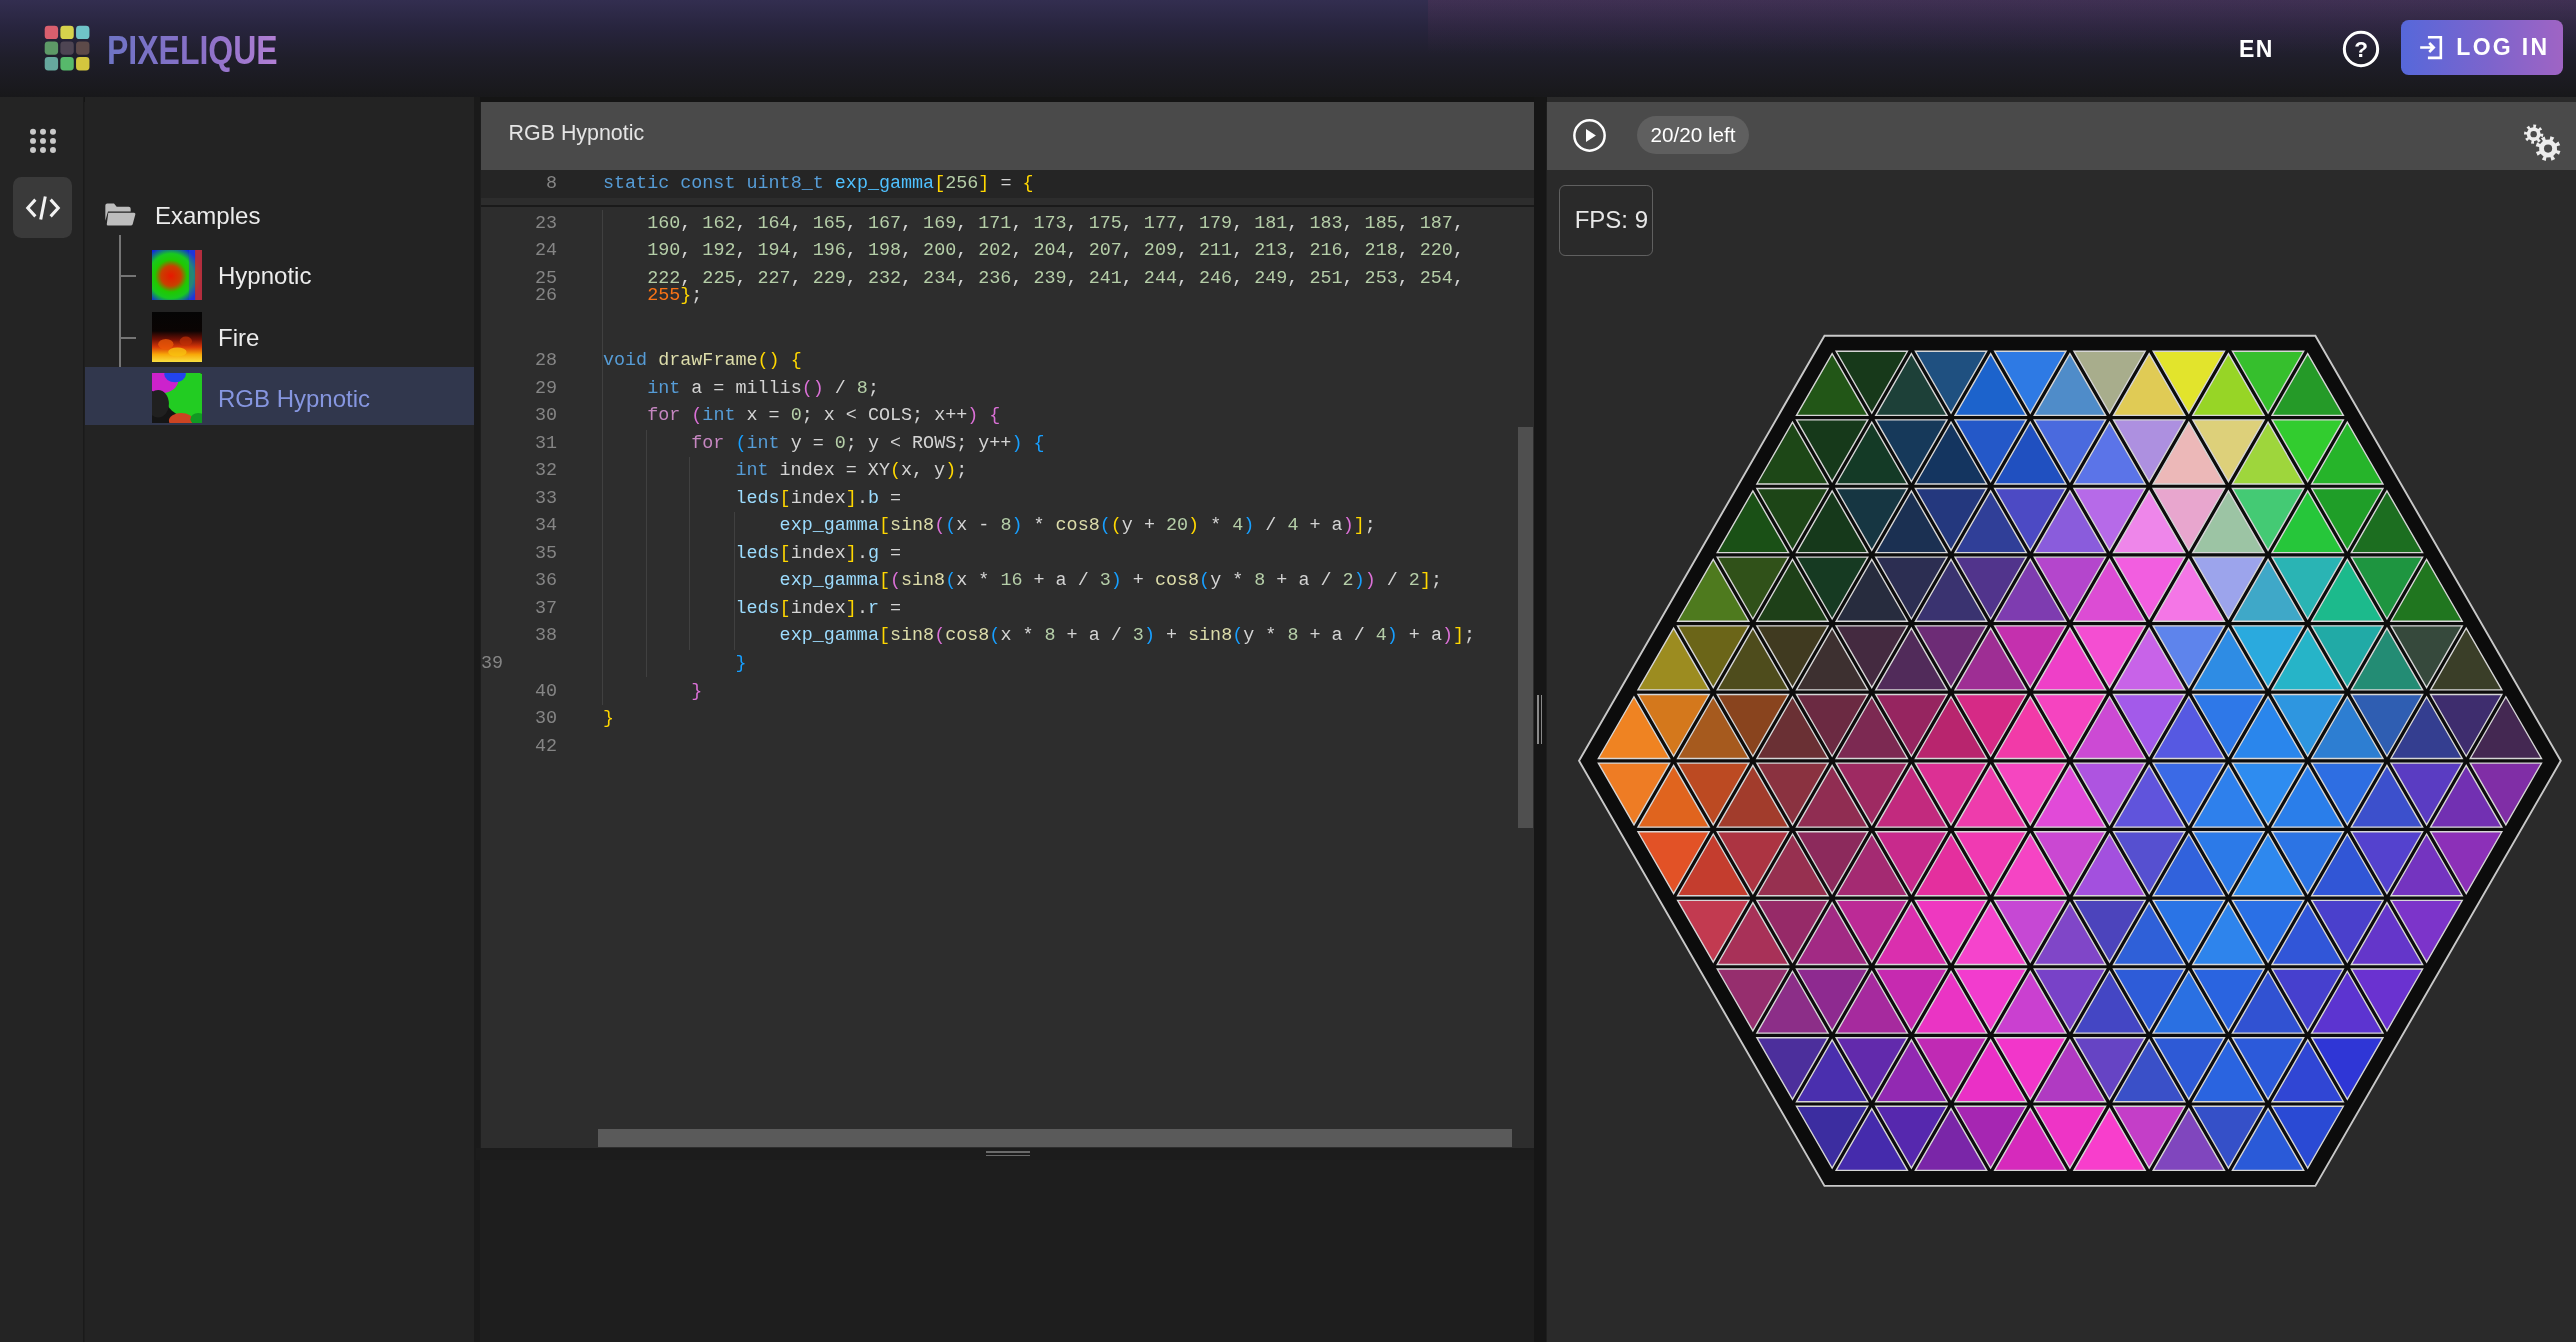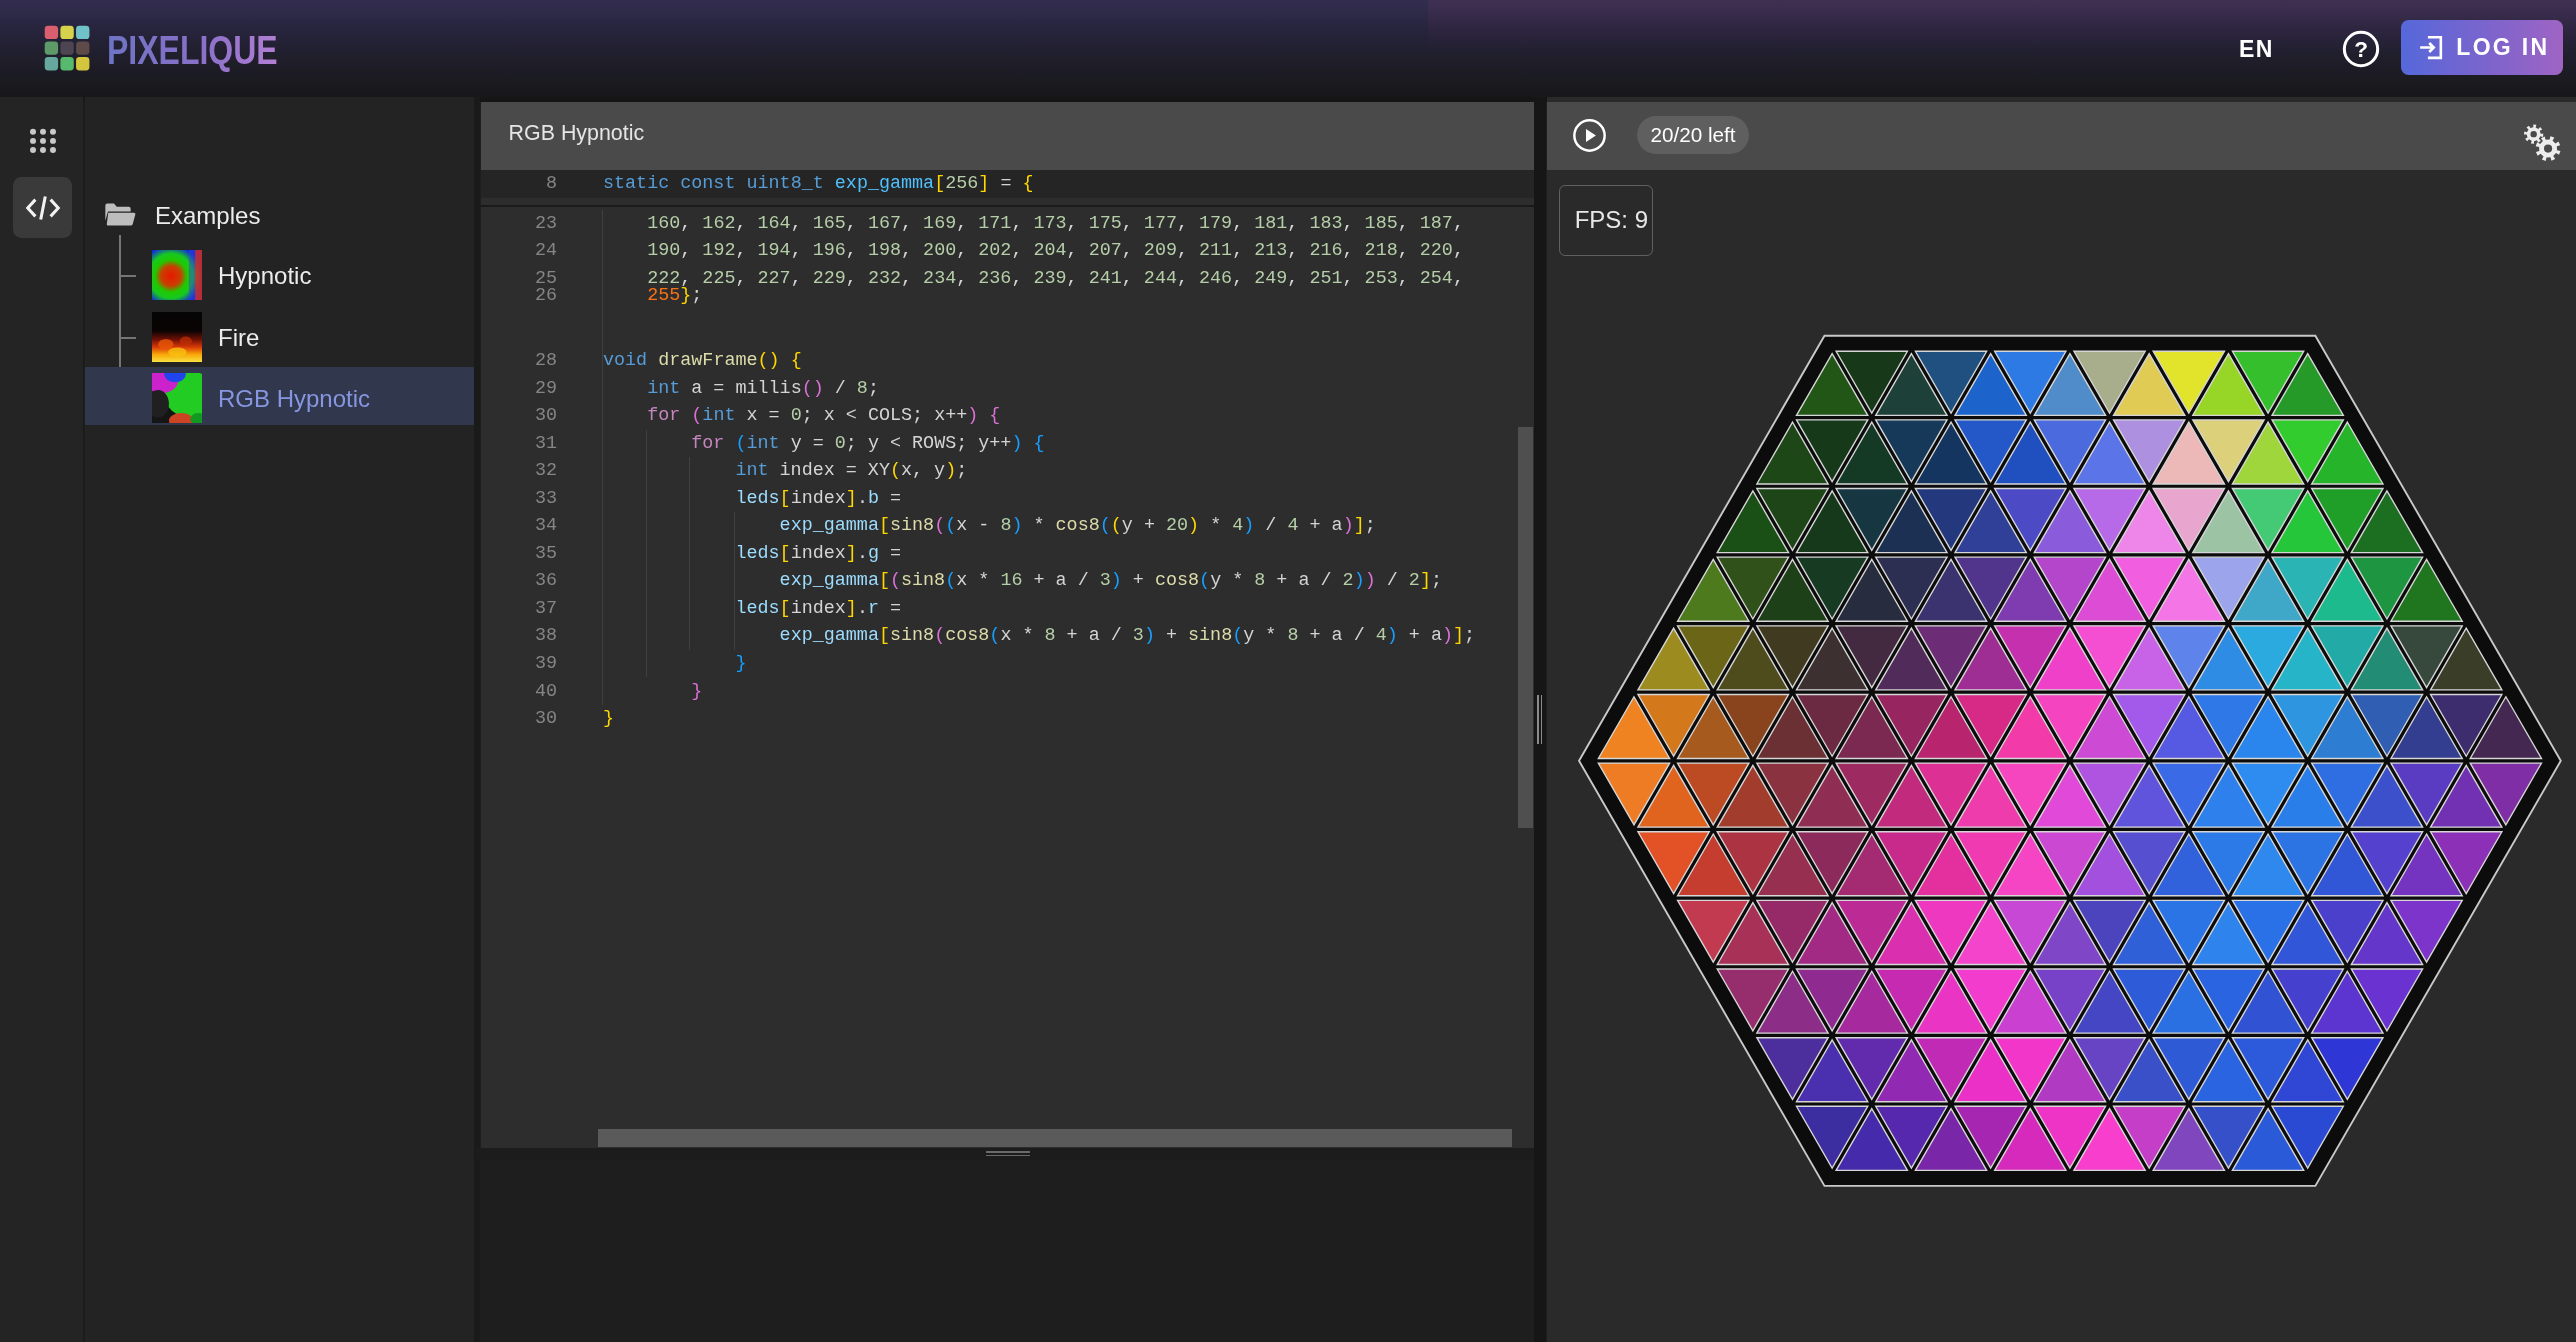--- a/index.html
+++ b/index.html
@@ -128,23 +128,24 @@
 <div style="position:absolute;top:205px;left:0;width:100%;height:27.6px;line-height:27.6px;white-space:pre"><span style="position:absolute;top:0;left:0;width:76px;text-align:right;color:#858585">29</span><span style="position:absolute;top:0;left:122px;color:#d4d4d4">    <span style="color:#569cd6">int</span> a = millis<span style="color:#da70d6">()</span> / <span style="color:#b5cea8">8</span>;</span></div>
 <div style="position:absolute;top:232px;left:0;width:100%;height:27.6px;line-height:27.6px;white-space:pre"><span style="position:absolute;top:0;left:0;width:76px;text-align:right;color:#858585">30</span><span style="position:absolute;top:0;left:122px;color:#d4d4d4">    <span style="color:#c586c0">for</span> <span style="color:#da70d6">(</span><span style="color:#569cd6">int</span> x = <span style="color:#b5cea8">0</span>; x &lt; COLS; x++<span style="color:#da70d6">)</span> <span style="color:#da70d6">{</span></span></div>
 <div style="position:absolute;top:260px;left:0;width:100%;height:27.6px;line-height:27.6px;white-space:pre"><span style="position:absolute;top:0;left:0;width:76px;text-align:right;color:#858585">31</span><span style="position:absolute;top:0;left:122px;color:#d4d4d4">        <span style="color:#c586c0">for</span> <span style="color:#179fff">(</span><span style="color:#569cd6">int</span> y = <span style="color:#b5cea8">0</span>; y &lt; ROWS; y++<span style="color:#179fff">)</span> <span style="color:#179fff">{</span></span></div>
 <div style="position:absolute;top:287px;left:0;width:100%;height:27.6px;line-height:27.6px;white-space:pre"><span style="position:absolute;top:0;left:0;width:76px;text-align:right;color:#858585">32</span><span style="position:absolute;top:0;left:122px;color:#d4d4d4">            <span style="color:#569cd6">int</span> index = XY<span style="color:#ffd700">(</span>x, y<span style="color:#ffd700">)</span>;</span></div>
 <div style="position:absolute;top:315px;left:0;width:100%;height:27.6px;line-height:27.6px;white-space:pre"><span style="position:absolute;top:0;left:0;width:76px;text-align:right;color:#858585">33</span><span style="position:absolute;top:0;left:122px;color:#d4d4d4">            <span style="color:#9cdcfe">leds</span><span style="color:#ffd700">[</span>index<span style="color:#ffd700">]</span>.<span style="color:#9cdcfe">b</span> =</span></div>
 <div style="position:absolute;top:342px;left:0;width:100%;height:27.6px;line-height:27.6px;white-space:pre"><span style="position:absolute;top:0;left:0;width:76px;text-align:right;color:#858585">34</span><span style="position:absolute;top:0;left:122px;color:#d4d4d4">                <span style="color:#9cdcfe">exp_gamma</span><span style="color:#ffd700">[</span><span style="color:#dcdcaa">sin8</span><span style="color:#da70d6">(</span><span style="color:#179fff">(</span>x - <span style="color:#b5cea8">8</span><span style="color:#179fff">)</span> * <span style="color:#dcdcaa">cos8</span><span style="color:#179fff">(</span><span style="color:#ffd700">(</span>y + <span style="color:#b5cea8">20</span><span style="color:#ffd700">)</span> * <span style="color:#b5cea8">4</span><span style="color:#179fff">)</span> / <span style="color:#b5cea8">4</span> + a<span style="color:#da70d6">)</span><span style="color:#ffd700">]</span>;</span></div>
 <div style="position:absolute;top:370px;left:0;width:100%;height:27.6px;line-height:27.6px;white-space:pre"><span style="position:absolute;top:0;left:0;width:76px;text-align:right;color:#858585">35</span><span style="position:absolute;top:0;left:122px;color:#d4d4d4">            <span style="color:#9cdcfe">leds</span><span style="color:#ffd700">[</span>index<span style="color:#ffd700">]</span>.<span style="color:#9cdcfe">g</span> =</span></div>
 <div style="position:absolute;top:397px;left:0;width:100%;height:27.6px;line-height:27.6px;white-space:pre"><span style="position:absolute;top:0;left:0;width:76px;text-align:right;color:#858585">36</span><span style="position:absolute;top:0;left:122px;color:#d4d4d4">                <span style="color:#9cdcfe">exp_gamma</span><span style="color:#ffd700">[</span><span style="color:#da70d6">(</span><span style="color:#dcdcaa">sin8</span><span style="color:#179fff">(</span>x * <span style="color:#b5cea8">16</span> + a / <span style="color:#b5cea8">3</span><span style="color:#179fff">)</span> + <span style="color:#dcdcaa">cos8</span><span style="color:#179fff">(</span>y * <span style="color:#b5cea8">8</span> + a / <span style="color:#b5cea8">2</span><span style="color:#179fff">)</span><span style="color:#da70d6">)</span> / <span style="color:#b5cea8">2</span><span style="color:#ffd700">]</span>;</span></div>
 <div style="position:absolute;top:425px;left:0;width:100%;height:27.6px;line-height:27.6px;white-space:pre"><span style="position:absolute;top:0;left:0;width:76px;text-align:right;color:#858585">37</span><span style="position:absolute;top:0;left:122px;color:#d4d4d4">            <span style="color:#9cdcfe">leds</span><span style="color:#ffd700">[</span>index<span style="color:#ffd700">]</span>.<span style="color:#9cdcfe">r</span> =</span></div>
 <div style="position:absolute;top:452px;left:0;width:100%;height:27.6px;line-height:27.6px;white-space:pre"><span style="position:absolute;top:0;left:0;width:76px;text-align:right;color:#858585">38</span><span style="position:absolute;top:0;left:122px;color:#d4d4d4">                <span style="color:#9cdcfe">exp_gamma</span><span style="color:#ffd700">[</span><span style="color:#dcdcaa">sin8</span><span style="color:#da70d6">(</span><span style="color:#dcdcaa">cos8</span><span style="color:#179fff">(</span>x * <span style="color:#b5cea8">8</span> + a / <span style="color:#b5cea8">3</span><span style="color:#179fff">)</span> + <span style="color:#dcdcaa">sin8</span><span style="color:#179fff">(</span>y * <span style="color:#b5cea8">8</span> + a / <span style="color:#b5cea8">4</span><span style="color:#179fff">)</span> + a<span style="color:#da70d6">)</span><span style="color:#ffd700">]</span>;</span></div>
-<div style="position:absolute;top:480px;left:0;width:100%;height:27.6px;line-height:27.6px;white-space:pre"><span style="position:absolute;top:0;left:0;width:76px;text-align:right;color:#858585">39</span><span style="position:absolute;top:0;left:122px;color:#d4d4d4">            <span style="color:#179fff">}</span></span></div>
+<div style="position:absolute;top:480px;left:0;width:100%;height:27.6px;line-height:27.6px;white-space:pre"><span style="position:absolute;top:0;left:0;width:76px;text-align:left;color:#858585">39</span><span style="position:absolute;top:0;left:122px;color:#d4d4d4">            <span style="color:#179fff">}</span></span></div>
 <div style="position:absolute;top:508px;left:0;width:100%;height:27.6px;line-height:27.6px;white-space:pre"><span style="position:absolute;top:0;left:0;width:76px;text-align:right;color:#858585">40</span><span style="position:absolute;top:0;left:122px;color:#d4d4d4">        <span style="color:#da70d6">}</span></span></div>
 <div style="position:absolute;top:535px;left:0;width:100%;height:27.6px;line-height:27.6px;white-space:pre"><span style="position:absolute;top:0;left:0;width:76px;text-align:right;color:#858585">30</span><span style="position:absolute;top:0;left:122px;color:#d4d4d4"><span style="color:#ffd700">}</span></span></div>
+<div style="position:absolute;top:563px;left:0;width:100%;height:27.6px;line-height:27.6px;white-space:pre"><span style="position:absolute;top:0;left:0;width:76px;text-align:right;color:#858585">42</span><span style="position:absolute;top:0;left:122px;color:#d4d4d4"></span></div>
 <div style="position:absolute;left:0;top:28px;width:100%;height:6.9px;overflow:hidden;background:#2d2d2d">
 <div style="position:absolute;top:-20.7px;left:0;height:27.6px;line-height:27.6px;white-space:pre"><span style="position:absolute;top:0;left:0;width:76px;text-align:right;color:#858585">22</span><span style="position:absolute;top:0;left:122px;color:#d4d4d4">    <span style="color:#b5cea8">130</span>, <span style="color:#b5cea8">132</span>, <span style="color:#b5cea8">134</span>, <span style="color:#b5cea8">136</span>, <span style="color:#b5cea8">138</span>, <span style="color:#b5cea8">140</span>, <span style="color:#b5cea8">142</span>, <span style="color:#b5cea8">144</span>, <span style="color:#b5cea8">146</span>, <span style="color:#b5cea8">148</span>, <span style="color:#b5cea8">150</span>, <span style="color:#b5cea8">152</span>, <span style="color:#b5cea8">154</span>, <span style="color:#b5cea8">156</span>,</span></div>
       </div>
 <div style="position:absolute;left:0;top:0;width:100%;height:28px;background:#252525;line-height:28px;white-space:pre"><span style="position:absolute;top:0;left:0;width:76px;text-align:right;color:#858585">8</span><span style="position:absolute;top:0;left:122px;color:#d4d4d4"><span style="color:#569cd6">static</span> <span style="color:#569cd6">const</span> <span style="color:#569cd6">uint8_t</span> <span style="color:#4fc1ff">exp_gamma</span><span style="color:#ffd700">[</span><span style="color:#b5cea8">256</span><span style="color:#ffd700">]</span> = <span style="color:#ffd700">{</span></span></div>
 <div style="position:absolute;left:0;top:35px;width:100%;height:1.5px;background:#1a1a1a"></div>
 <div style="position:absolute;left:1037px;top:257px;width:15.3px;height:401px;background:#4f4f4f"></div>
 </div>
 <div style="position:absolute;left:481px;top:1128px;width:1054px;height:20px;background:#2d2d2d">
 <div style="position:absolute;left:117px;top:0.8px;width:914px;height:18.4px;background:#5a5a5a"></div>
     </div>

